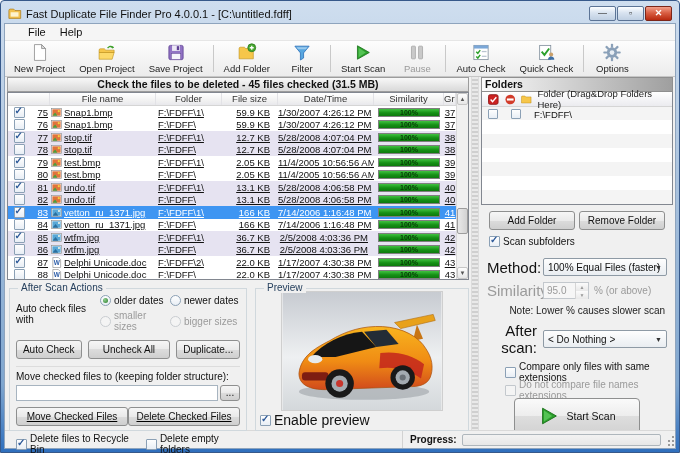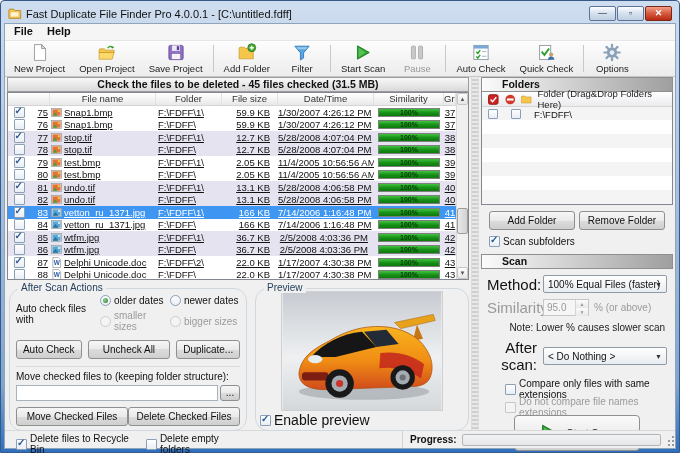--- a/index.html
+++ b/index.html
@@ -14,21 +14,21 @@
   .titlebar .title { font-size:11px; color:#111; flex:1; white-space:nowrap; overflow:hidden; }
   .winbtns { display:flex; gap:1px; }
   .winbtn { width:27px; height:15px; border:1px solid #5c7496; border-radius:2px;
     background:linear-gradient(#fdfeff,#d8e3f0 45%,#bfcfe2); display:flex; align-items:center; justify-content:center;
     font-size:9px; color:#333; line-height:1; }
   .winbtn.close { background:linear-gradient(#f2a08c,#d95f44 45%,#b8290f); border-color:#7c2619; color:#fff; font-weight:bold; }
 
   .win { flex:1; display:flex; flex-direction:column; background:#f0f0f0; border:1px solid #8ea4bd; min-height:0; }
 
   
-  .menubar { height:17px; flex:0 0 17px; background:#f5f5f5; display:flex; align-items:flex-start; padding-left:2px; border-bottom:1px solid #e6e6e6;font-weight:bold; }
+  .menubar { height:17px; flex:0 0 17px; background:#f5f5f5; display:flex; align-items:center; padding-left:16px; border-bottom:1px solid #e6e6e6; }
   .menu-item { font-size:11px; padding:1px 7px; color:#111; }
 
   
   .toolbar { height:36px; flex:0 0 36px; background:linear-gradient(#fdfdfd,#ececec); border-bottom:1px solid #c6c6c6;
     display:flex; align-items:stretch; padding:1px 2px; }
   .tbtn { display:flex; flex-direction:column; align-items:center; justify-content:center; padding:1px 7px; min-width:50px; }
   .tbtn .ti { width:20px; height:20px; display:block; }
   .tbtn .tl { font-size:9.5px; color:#222; margin-top:1px; white-space:nowrap; }
   .tbtn.disabled .tl { color:#9a9a9a; }
   .tsep { width:1px; background:#c9c9c9; margin:3px 3px; }
@@ -73,53 +73,53 @@
 
   
   .vscroll { position:absolute; right:0; top:0; bottom:0; width:12px; background:#f0f0f0; border-left:1px solid #d9d9d9; }
   .sb-arrow { height:12px; display:flex; align-items:center; justify-content:center; font-size:6px; color:#555;
     background:linear-gradient(#fdfdfd,#e6e6e6); border:1px solid #c6c6c6; border-radius:2px; }
   .sb-arrow.down { position:absolute; bottom:0; left:0; right:0; }
   .sb-thumb { position:absolute; left:0; right:0; top:62%; height:26px; background:linear-gradient(90deg,#e9e9e9,#d2d2d2); border:1px solid #9d9d9d; border-radius:2px; }
 
   
   .bottom { flex:0 0 153px; display:flex; min-height:0; }
-  .groupbox { border:1px solid #d0d8dd; border-radius:13px; position:relative; }
+  .groupbox { border:1px solid #d0d8dd; border-radius:0; position:relative; }
   .gb-label { position:absolute; top:-7px; left:8px; background:#f0f0f0; padding:0 3px; font-size:10px; color:#27415e; }
 
   .asa { width:238px; flex:0 0 238px; margin:8px 2px 2px 4px; padding:4px 6px 2px 6px; }
   .asa-row1 { display:flex; align-items:center; margin-top:2px; }
   .asa-lbl { font-size:10px; width:92px; color:#111; }
   .radio-grid { display:grid; grid-template-columns:70px 70px; grid-row-gap:4px; }
   .ritem { display:flex; align-items:center; gap:3px; font-size:10px; color:#111; }
   .ritem.disabled { color:#9a9a9a; }
   .btn { border:1px solid #8e8f8f; border-radius:3px; background:linear-gradient(#f6f6f6,#eaeaea 50%,#dcdcdc 50%,#cfcfcf); font-size:10px; color:#111; text-align:center; }
   .asa-btns { display:flex; gap:6px; margin-top:8px; }
   .asa-btns .btn { height:19px; line-height:17px; }
   .b-autocheck { width:68px; } .b-uncheck { width:86px; } .b-advanced { width:66px; }
   .asa-sep { height:1px; background:#dcdcdc; margin:7px 0 4px 0; }
   .mv-lbl { font-size:10px; color:#111; }
   .path-row { display:flex; margin-top:3px; gap:2px; }
   .path-input { flex:1; height:16px; border:1px solid #a7b4c0; background:#fff; font-size:10px; padding:0 2px; }
   .b-browse { width:20px; height:16px; line-height:14px; }
-  .mv-btns { display:flex; margin-top:6px; }
+  .mv-btns { display:flex; margin-top:6px;text-decoration:underline; }
   .mv-btns .btn { flex:1; height:19px; line-height:17px; }
   .cb-row { display:flex; align-items:center; gap:4px; margin-top:7px; font-size:10px; }
   .cb-item { display:flex; align-items:center; gap:3px; }
   .cb-item .lab { color:#111; }
   .cb-item.disabled .lab { color:#9a9a9a; }
 
   .preview { flex:1; margin:8px 2px 2px 6px; padding:2px; display:flex; flex-direction:column; }
   .preview-imgwrap { flex:1; display:flex; align-items:center; justify-content:center; }
   .preview-img { width:162px; height:120px; border:1px solid #cfcfcf; }
   .preview-enable { display:flex; align-items:center; gap:3px; font-size:14px; padding:1px 2px 1px 2px; }
 
   
   .panel-header { height:15px; flex:0 0 15px; background:linear-gradient(90deg,#fbfbfb,#9f9f9f); border:1px solid #8f8f8f;
-    font-size:10.5px; font-weight:bold; color:#111; line-height:13px; padding-left:20px; }
+    font-size:10.5px; font-weight:bold; color:#111; line-height:13px; padding-left:3px; }
   .folders-list { flex:0 0 113px; border:1px solid #828790; border-top:none; background:repeating-linear-gradient(#ffffff 0 14px, #f4f4f4 14px 28px); display:flex; flex-direction:column; }
   .fl-head { height:15px; flex:0 0 15px; background:linear-gradient(#ffffff,#ebebef); border-bottom:1px solid #d5d5d5; display:flex; align-items:center; gap:6px; padding-left:6px; font-size:9.5px; color:#222; }
   .fl-head .hico { width:11px; height:11px; }
   .fl-row { height:14px; flex:0 0 14px; display:flex; align-items:center; gap:13px; padding-left:6px; font-size:9.5px; color:#111; }
   .fl-row .cb { width:10px; height:10px; flex:0 0 10px; }
   .folders-btns { display:flex; justify-content:space-between; padding:6px 8px 0 8px; }
   .folders-btns .btn { width:86px; height:19px; line-height:17px; }
   .scan-sub { display:flex; align-items:center; gap:4px; font-size:10px; padding:6px 0 5px 8px; }
   .scan-hdr { margin-top:2px; }
   .scan-body { flex:1; display:flex; flex-direction:column; padding:6px 6px 4px 6px; }
@@ -769,21 +769,20 @@
           <div class="btn" style="line-height:17px">Add Folder</div>
           <div class="btn" style="line-height:17px">Remove Folder</div>
         </div>
         <div class="scan-sub">
           <span class="cb-item">
               <span class="cb checked"></span>
               <span class="lab">Scan subfolders</span>
             </span>
         </div>
 
-        <div class="panel-header scan-hdr">Scan</div>
         <div class="scan-body">
           <div class="form-row">
             <span class="form-lbl">Method:</span>
             <div class="dropdown">
                 <span>100% Equal Files (faster)</span>
                 <span class="arr">▼</span>
               </div>
           </div>
           <div class="form-row">
             <span class="form-lbl disabled">Similarity:</span>

